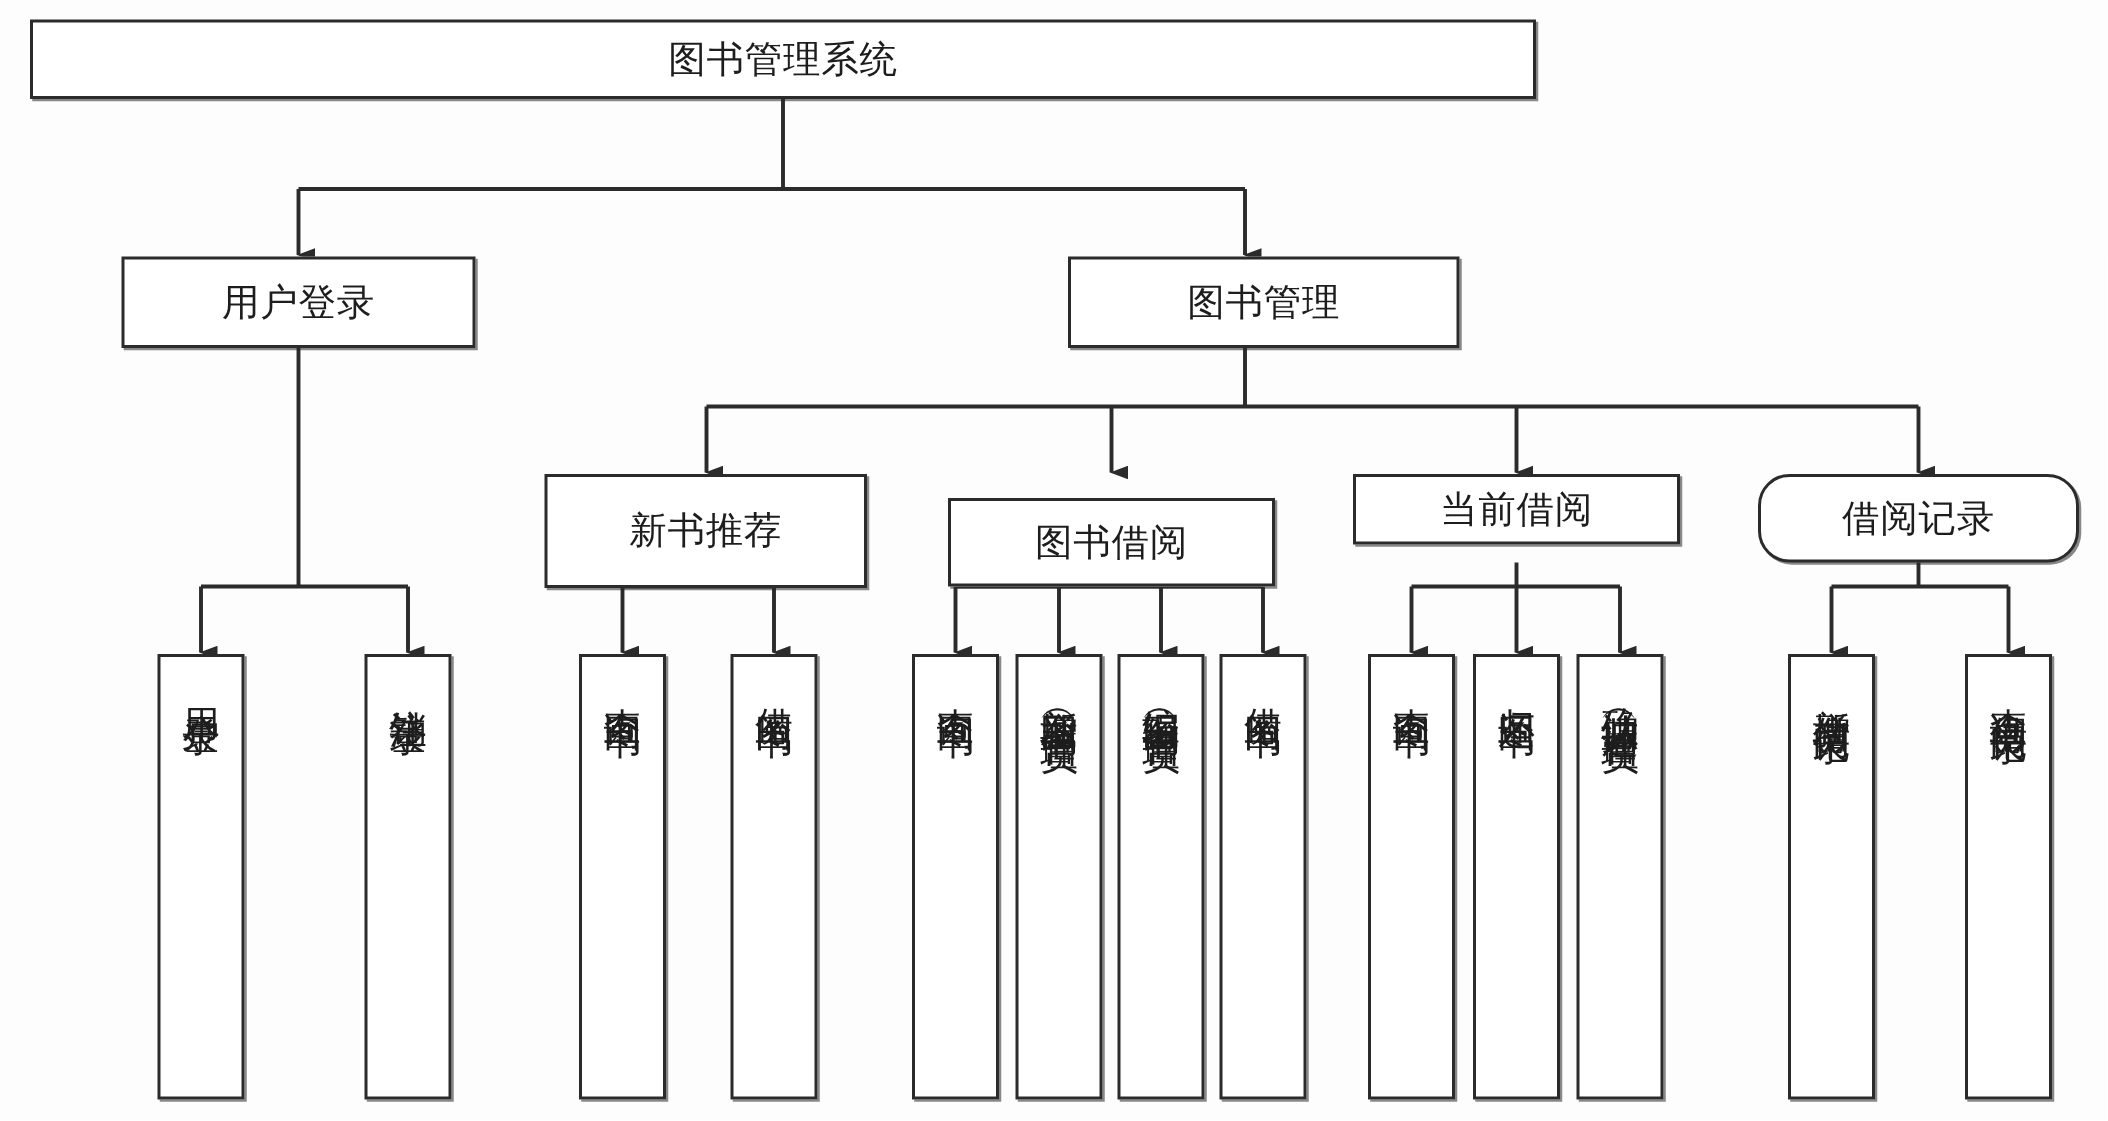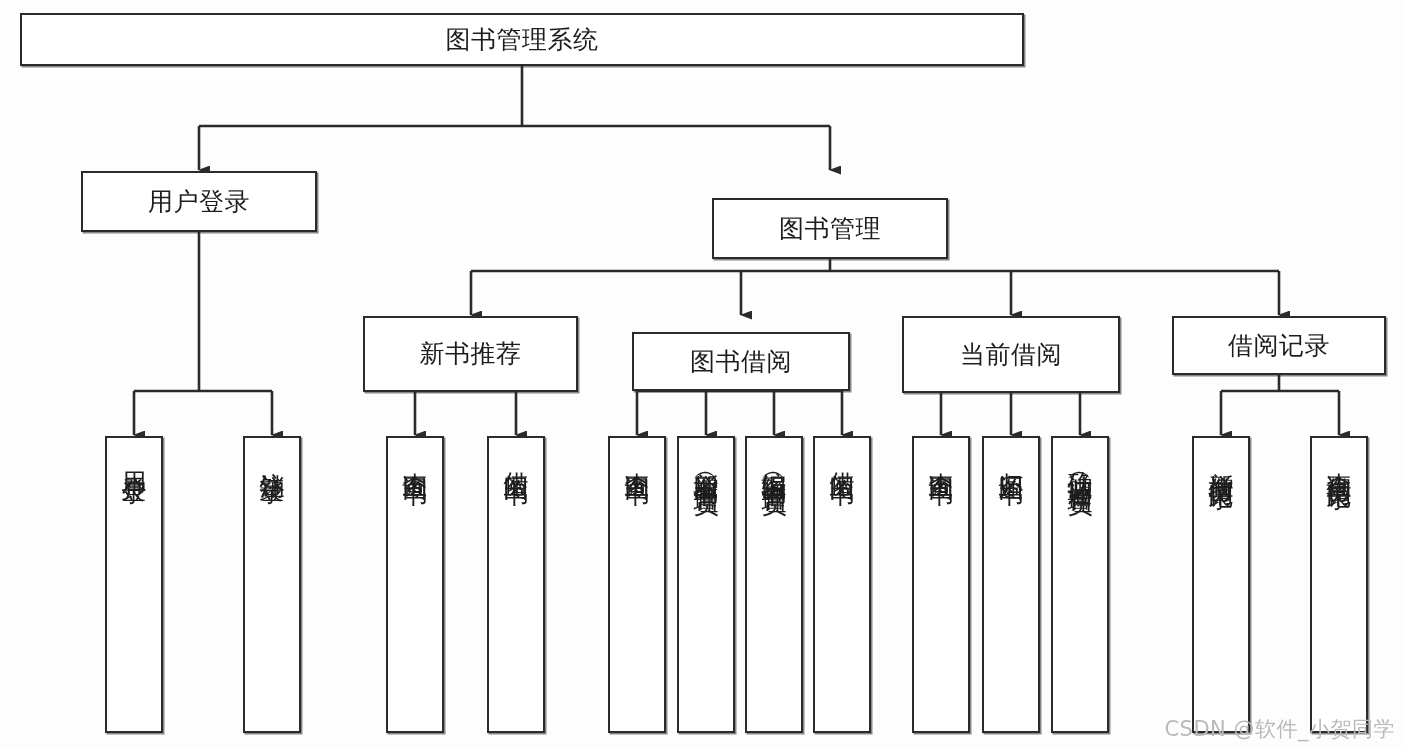--- a/index.html
+++ b/index.html
@@ -115,33 +115,33 @@
       </g>
   </svg>
 
   <div id="nodes-layer">
       <div class="node h" style="left: 20px; top: 13px; width: 1004px; height: 53px;">
         <span class="label">图书管理系统</span>
       </div>
       <div class="node h" style="left: 81px; top: 171px; width: 236px; height: 61px;">
         <span class="label">用户登录</span>
       </div>
-      <div class="node h" style="left: 712px; top: 171px; width: 236px; height: 61px; margin-top: 27px;">
+      <div class="node h" style="left: 712px; top: 171px; width: 261px; height: 61px;">
         <span class="label">图书管理</span>
       </div>
       <div class="node h" style="left: 363px; top: 316px; width: 215px; height: 76px;">
         <span class="label">新书推荐</span>
       </div>
       <div class="node h" style="left: 632px; top: 332px; width: 218px; height: 59px;">
         <span class="label">图书借阅</span>
       </div>
-      <div class="node h" style="left: 902px; top: 316px; width: 218px; height: 77px;">
+      <div class="node h" style="left: 902px; top: 316px; width: 218px; height: 47px;">
         <span class="label">当前借阅</span>
       </div>
-      <div class="node h" style="left: 1172px; top: 316px; width: 214px; height: 59px;">
+      <div class="node h" style="left: 1172px; top: 316px; width: 214px; height: 59px; border-radius: 21px;">
         <span class="label">借阅记录</span>
       </div>
       <div class="node v" style="left: 105px; top: 436px; width: 58px; height: 297px;">
         <span class="label">用户登录</span>
       </div>
       <div class="node v" style="left: 243px; top: 436px; width: 58px; height: 297px;">
         <span class="label">注销登录</span>
       </div>
       <div class="node v" style="left: 386px; top: 436px; width: 58px; height: 297px;">
         <span class="label">查询图书</span>
@@ -171,14 +171,13 @@
         <span class="label">确认归还（管理员）</span>
       </div>
       <div class="node v" style="left: 1192px; top: 436px; width: 58px; height: 297px;">
         <span class="label">新增借阅记录</span>
       </div>
       <div class="node v" style="left: 1310px; top: 436px; width: 58px; height: 297px;">
         <span class="label">查询借阅记录</span>
       </div>
     </div>
 
-  <div id="watermark">CSDN @软件_小贺同学</div>
 </div>
 
 </body></html>

